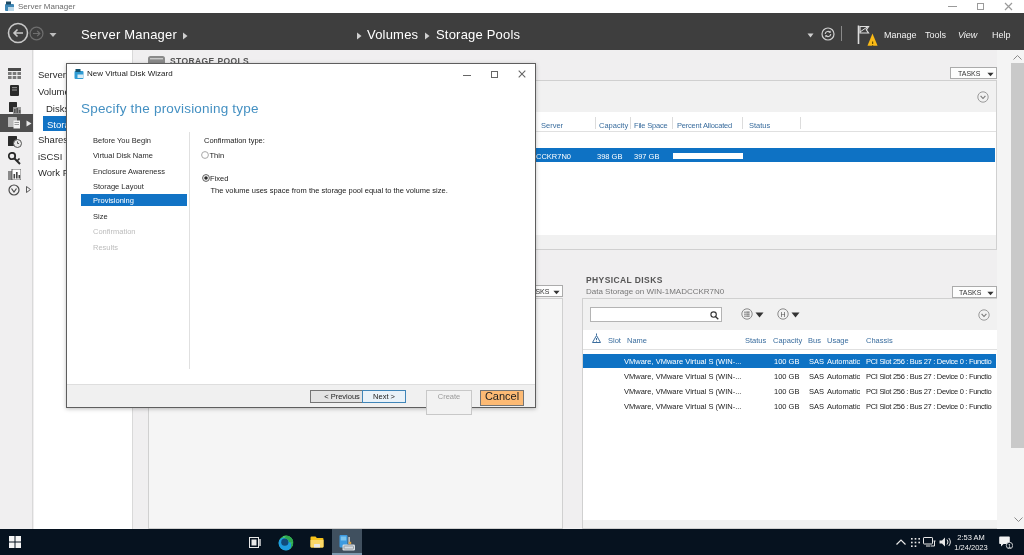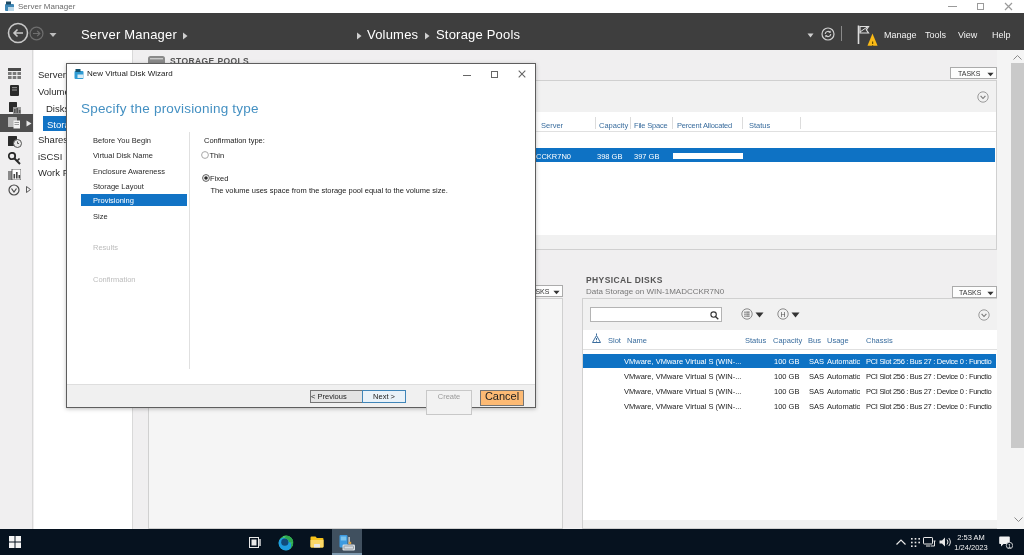--- a/index.html
+++ b/index.html
@@ -67,21 +67,21 @@
 
   <svg class="abs" style="left:856px;top:12px;" width="26" height="22" viewBox="0 0 26 22">
     <path d="M2.5 0.5 V19" stroke="#dedede" stroke-width="1.6"></path>
     <path d="M4 1.5 L12.5 1.5 L10.3 4.8 L12.5 8 L4 8 Z" fill="none" stroke="#dedede" stroke-width="1.2"></path>
     <path d="M4 7 L11.5 1.8" stroke="#dedede" stroke-width="1"></path>
     <path d="M16 22 L8.5 22 L12.2 13 Z" transform="translate(0,-9) scale(1.35)" fill="#fbba16"></path>
     <path d="M16.6 16.5 v2.6 M16.6 20.2 v1" stroke="#6b5200" stroke-width="1.2" fill="none"></path>
   </svg>
   <div class="abs" style="left:884px;top:17px;font-size:9px;color:#f2f2f2;">Manage</div>
   <div class="abs" style="left:925px;top:17px;font-size:9px;color:#f2f2f2;">Tools</div>
-  <div class="abs" style="left:958px;top:17px;font-size:9px;color:#f2f2f2;">View</div>
+  <div class="abs" style="left:958px;top:17px;font-size:9px;color:#f2f2f2;font-style:italic;">View</div>
   <div class="abs" style="left:992px;top:17px;font-size:9px;color:#f2f2f2;">Help</div>
 </div>
 
 <div class="abs" style="left:0;top:50px;width:1024px;height:479px;background:#f0eff0;overflow:hidden;">
 
   <div class="abs" style="left:0;top:0;width:33px;height:479px;background:#f0eff0;border-right:1px solid #d9d9d9;"></div>
 
   <svg class="abs" style="left:8px;top:18px;" width="13" height="11" viewBox="0 0 13 11">
     <rect x="0" y="0" width="13" height="3" fill="#4a4a4a"></rect>
     <rect x="0" y="4" width="3.6" height="3" fill="#7a7a7a"></rect>
@@ -300,39 +300,39 @@
 
   <div class="abs" style="left:14px;top:37px;font-size:13.5px;color:#4490c2;letter-spacing:0.2px;">Specify the provisioning type</div>
 
   <div class="abs" style="left:26px;top:71.5px;font-size:7.5px;color:#2b2b2b;">Before You Begin</div>
   <div class="abs" style="left:26px;top:87px;font-size:7.5px;color:#2b2b2b;">Virtual Disk Name</div>
   <div class="abs" style="left:26px;top:102.5px;font-size:7.5px;color:#2b2b2b;">Enclosure Awareness</div>
   <div class="abs" style="left:26px;top:118px;font-size:7.5px;color:#2b2b2b;">Storage Layout</div>
   <div class="abs" style="left:14px;top:129.5px;width:106px;height:12.5px;background:#1173c5;"></div>
   <div class="abs" style="left:26px;top:131.5px;font-size:7.5px;color:#ffffff;">Provisioning</div>
   <div class="abs" style="left:26px;top:147.5px;font-size:7.5px;color:#2b2b2b;">Size</div>
-  <div class="abs" style="left:26px;top:163px;font-size:7.5px;color:#bcbcbc;margin-top:48px;">Confirmation</div>
+  <div class="abs" style="left:26px;top:163px;font-size:7.5px;color:#bcbcbc;">Confirmation</div>
   <div class="abs" style="left:26px;top:178.5px;font-size:7.5px;color:#bcbcbc;">Results</div>
 
   <div class="abs" style="left:122px;top:68px;width:1px;height:237px;background:#e0e0e0;"></div>
 
   <div class="abs" style="left:137px;top:72px;font-size:7.5px;color:#1a1a1a;">Confirmation type:</div>
   <svg class="abs" style="left:133.5px;top:86.5px;" width="8" height="8" viewBox="0 0 8 8">
     <circle cx="4" cy="4" r="3.4" fill="#fff" stroke="#a8a8a8" stroke-width="1"></circle>
   </svg>
   <div class="abs" style="left:142.5px;top:86.5px;font-size:7.5px;color:#1a1a1a;">Thin</div>
   <svg class="abs" style="left:135px;top:110px;" width="8" height="8" viewBox="0 0 8 8">
     <circle cx="4" cy="4" r="3.4" fill="#fff" stroke="#5e5e5e" stroke-width="1"></circle>
     <circle cx="4" cy="4" r="1.8" fill="#2b2b2b"></circle>
   </svg>
   <div class="abs" style="left:143px;top:110px;font-size:7.5px;color:#1a1a1a;">Fixed</div>
   <div class="abs" style="left:143.5px;top:121.5px;font-size:7.5px;color:#1a1a1a;white-space:nowrap;">The volume uses space from the storage pool equal to the volume size.</div>
 
   <div class="abs" style="left:0;top:320px;width:468px;height:23px;background:#f0f0f0;border-top:1px solid #dedede;"></div>
-  <div class="abs" style="left:243px;top:326px;width:64px;height:13px;background:#e3e3e3;border:1px solid #757575;font-size:7.5px;color:#222;line-height:11px;">&lt; Previous</div>
+  <div class="abs" style="left:243px;top:326px;width:64px;height:13px;background:#e3e3e3;border:1px solid #757575;text-align:center;font-size:7.5px;color:#222;line-height:11px;">&lt; Previous</div>
   <div class="abs" style="left:295px;top:326px;width:44px;height:13px;background:#e9f2f9;border:1px solid #3f85b8;text-align:center;font-size:7.5px;color:#222;line-height:11px;">Next &gt;</div>
   <div class="abs" style="left:359px;top:326px;width:46px;height:25px;background:#f2f2f2;border:1px solid #c8c8c8;text-align:center;font-size:7.5px;color:#9a9a9a;line-height:11px;">Create</div>
   <div class="abs" style="left:413px;top:326px;width:44px;height:16px;background:#fdba74;border:1px solid #757575;text-align:center;font-size:11px;color:#222;line-height:11px;">Cancel</div>
 </div>
 
 <div class="abs" style="left:0;top:529px;width:1024px;height:26px;background:#06121f;">
 
   <svg class="abs" style="left:9px;top:7px;" width="12" height="12" viewBox="0 0 12 12">
     <rect x="0" y="0" width="5.5" height="5.5" fill="#f5f5f5"></rect>
       <rect x="6.5" y="0" width="5.5" height="5.5" fill="#f5f5f5"></rect>

